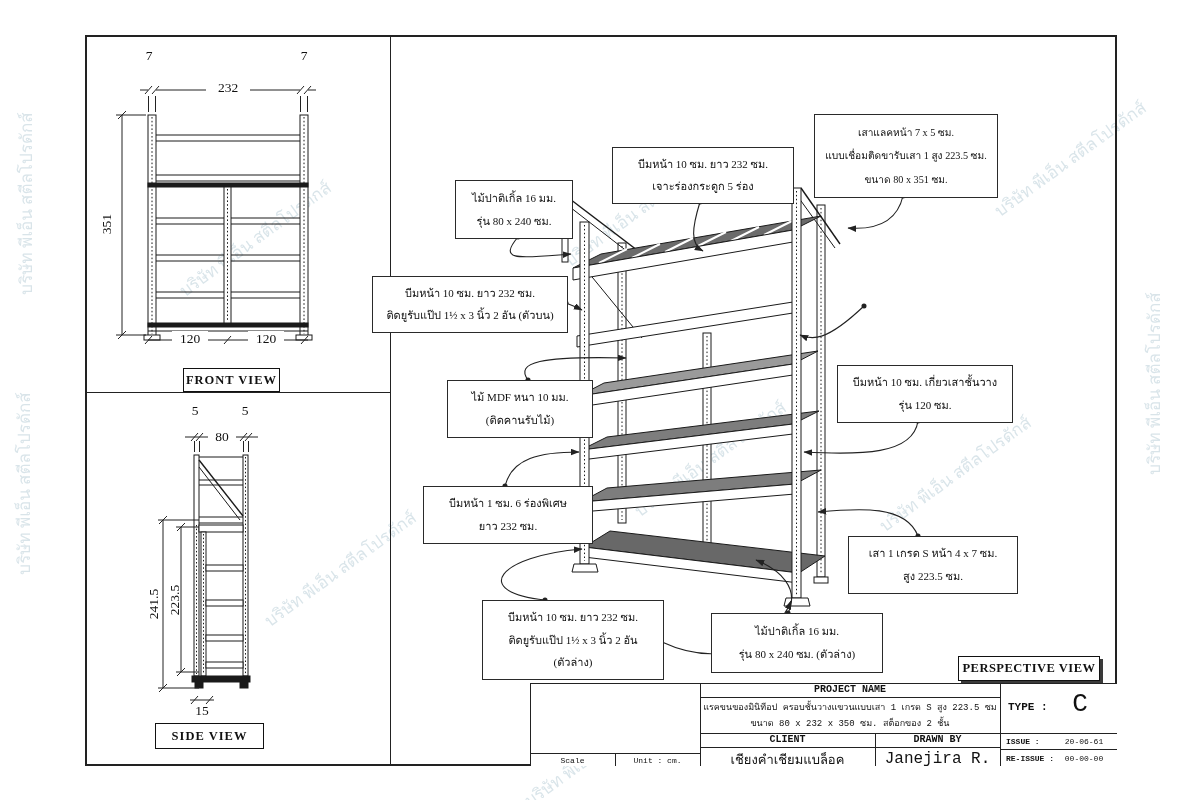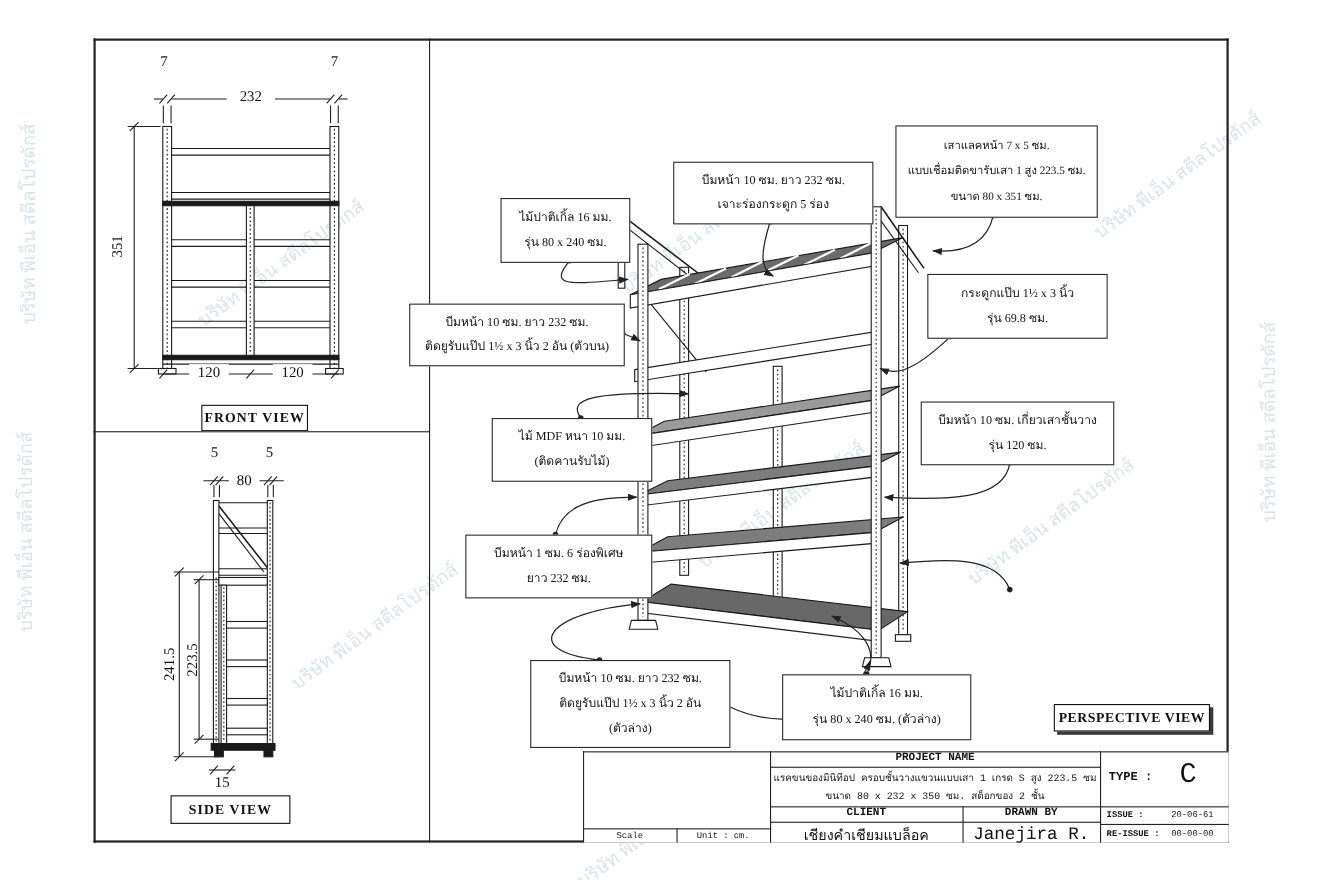--- a/index.html
+++ b/index.html
@@ -13,21 +13,21 @@
   .co{position:absolute;z-index:3;background:#fff;border:1px solid #2a2a2a;
       display:flex;flex-direction:column;justify-content:space-evenly;align-items:center;
       font-size:11px;line-height:1.15;text-align:right;white-space:nowrap;}
   .co.small{font-size:10.2px;}
   .dim{position:absolute;z-index:3;font-size:13.5px;text-align:center;}
   .dim.bgw{background:#fff;}
   .viewlbl{position:absolute;z-index:3;border:1.4px solid #111;background:#fff;
       font-weight:bold;font-size:12.5px;letter-spacing:1px;text-align:center;}
   .persplbl{position:absolute;z-index:3;border:1.4px solid #111;background:#fff;
       box-shadow:3px 3px 0 #3a3a3a;font-weight:bold;font-size:12.5px;letter-spacing:.5px;
-      text-align:center;}
+      text-align:center;margin-top:16px;}
   
   .tb{position:absolute;left:530px;top:683px;width:587px;height:83px;z-index:3;background:#fff;font-family:Liberation Mono, monospace;}
   .tbl{position:absolute;background:#222;}
   .tbt{position:absolute;font-size:10px;text-align:center;}
   .b{font-weight:bold;}
   .frame{position:absolute;z-index:1;background:#222;}
 </style>
 </head>
 <body>
 
@@ -263,39 +263,39 @@
   </div>
   <div class="co" style="left:612px;top:147px;width:180px;height:55px">
     <div>บีมหน้า 10 ซม. ยาว 232 ซม.</div>
     <div>เจาะร่องกระดูก 5 ร่อง</div>
   </div>
   <div class="co small" style="left:814px;top:114px;width:182px;height:82px">
     <div>เสาแลคหน้า 7 x 5 ซม.</div>
     <div>แบบเชื่อมติดขารับเสา 1 สูง 223.5 ซม.</div>
     <div>ขนาด 80 x 351 ซม.</div>
   </div>
-  <div class="co" style="left:843px;top:249px;width:162px;height:57px">
-    <div>กระดูกแป๊บ 1½ x 3 นิ้ว</div>
-    <div>รุ่น 69.8 ซม.</div>
-  </div>
   <div class="co" style="left:372px;top:276px;width:194px;height:55px">
     <div>บีมหน้า 10 ซม. ยาว 232 ซม.</div>
     <div>ติดยูรับแป๊ป 1½ x 3 นิ้ว 2 อัน (ตัวบน)</div>
   </div>
   <div class="co" style="left:447px;top:380px;width:144px;height:56px">
     <div>ไม้ MDF หนา 10 มม.</div>
     <div>(ติดคานรับไม้)</div>
   </div>
   <div class="co" style="left:837px;top:365px;width:174px;height:56px">
     <div>บีมหน้า 10 ซม. เกี่ยวเสาชั้นวาง</div>
     <div>รุ่น 120 ซม.</div>
   </div>
   <div class="co" style="left:423px;top:486px;width:168px;height:56px">
     <div>บีมหน้า 1 ซม. 6 ร่องพิเศษ</div>
     <div>ยาว 232 ซม.</div>
+  </div>
+  <div class="co" style="left:848px;top:536px;width:168px;height:56px">
+    <div>เสา 1 เกรด S หน้า 4 x 7 ซม.</div>
+    <div>สูง 223.5 ซม.</div>
   </div>
   <div class="co" style="left:482px;top:600px;width:180px;height:78px">
     <div>บีมหน้า 10 ซม. ยาว 232 ซม.</div>
     <div>ติดยูรับแป๊ป 1½ x 3 นิ้ว 2 อัน</div>
     <div>(ตัวล่าง)</div>
   </div>
   <div class="co" style="left:711px;top:613px;width:170px;height:58px">
     <div>ไม้ปาติเกิ้ล 16 มม.</div>
     <div>รุ่น 80 x 240 ซม. (ตัวล่าง)</div>
   </div>

